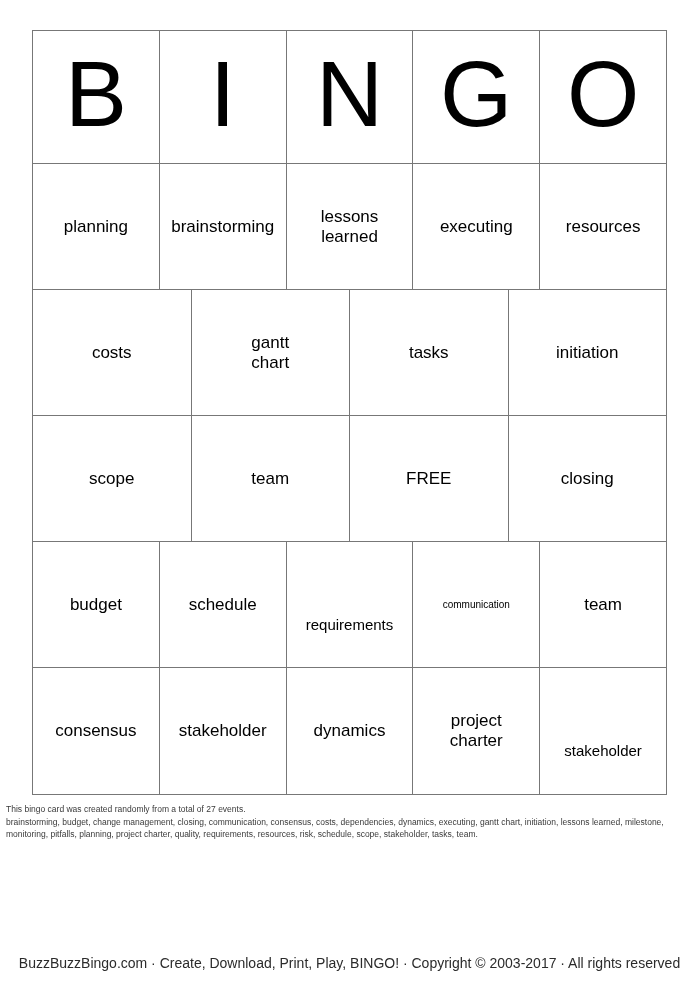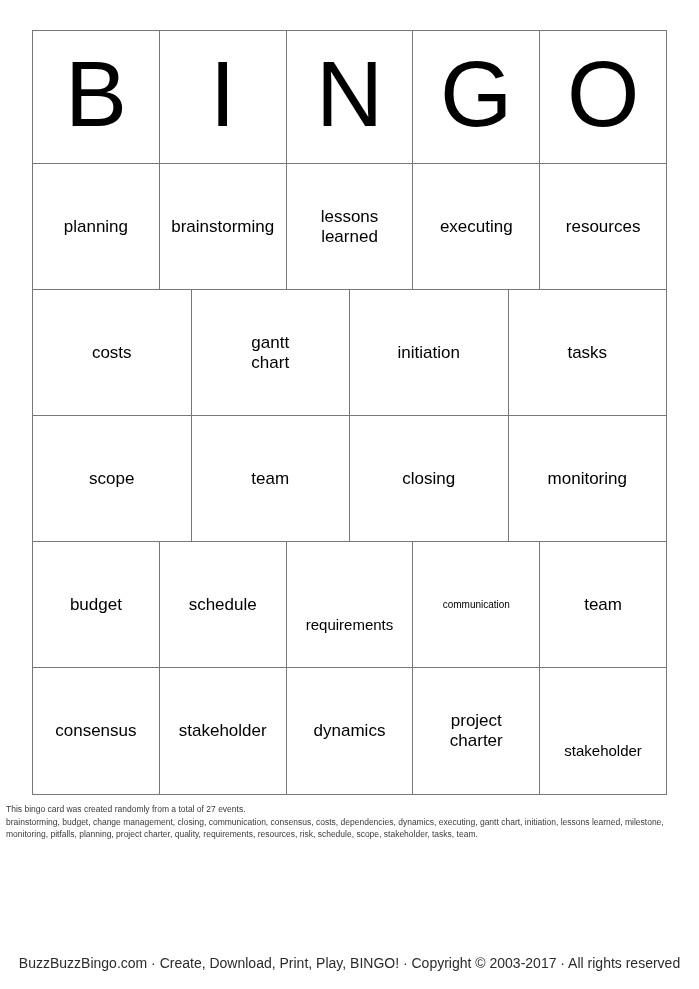--- a/index.html
+++ b/index.html
@@ -154,38 +154,38 @@
         </div>
         <div class="grid-row">
           <div class="grid-cell">
             <span class="cell-text">costs</span>
           </div>
           <div class="grid-cell">
             <span class="cell-text">gantt
 chart</span>
           </div>
           <div class="grid-cell">
+            <span class="cell-text">tasks</span>
+          </div>
+          <div class="grid-cell">
             <span class="cell-text">initiation</span>
           </div>
-          <div class="grid-cell">
-            <span class="cell-text">tasks</span>
-          </div>
         </div>
         <div class="grid-row">
           <div class="grid-cell">
             <span class="cell-text">scope</span>
           </div>
           <div class="grid-cell">
             <span class="cell-text">team</span>
           </div>
           <div class="grid-cell">
+            <span class="cell-text">FREE</span>
+          </div>
+          <div class="grid-cell">
             <span class="cell-text">closing</span>
-          </div>
-          <div class="grid-cell">
-            <span class="cell-text">monitoring</span>
           </div>
         </div>
         <div class="grid-row">
           <div class="grid-cell">
             <span class="cell-text">budget</span>
           </div>
           <div class="grid-cell">
             <span class="cell-text">schedule</span>
           </div>
           <div class="grid-cell size-sm">

